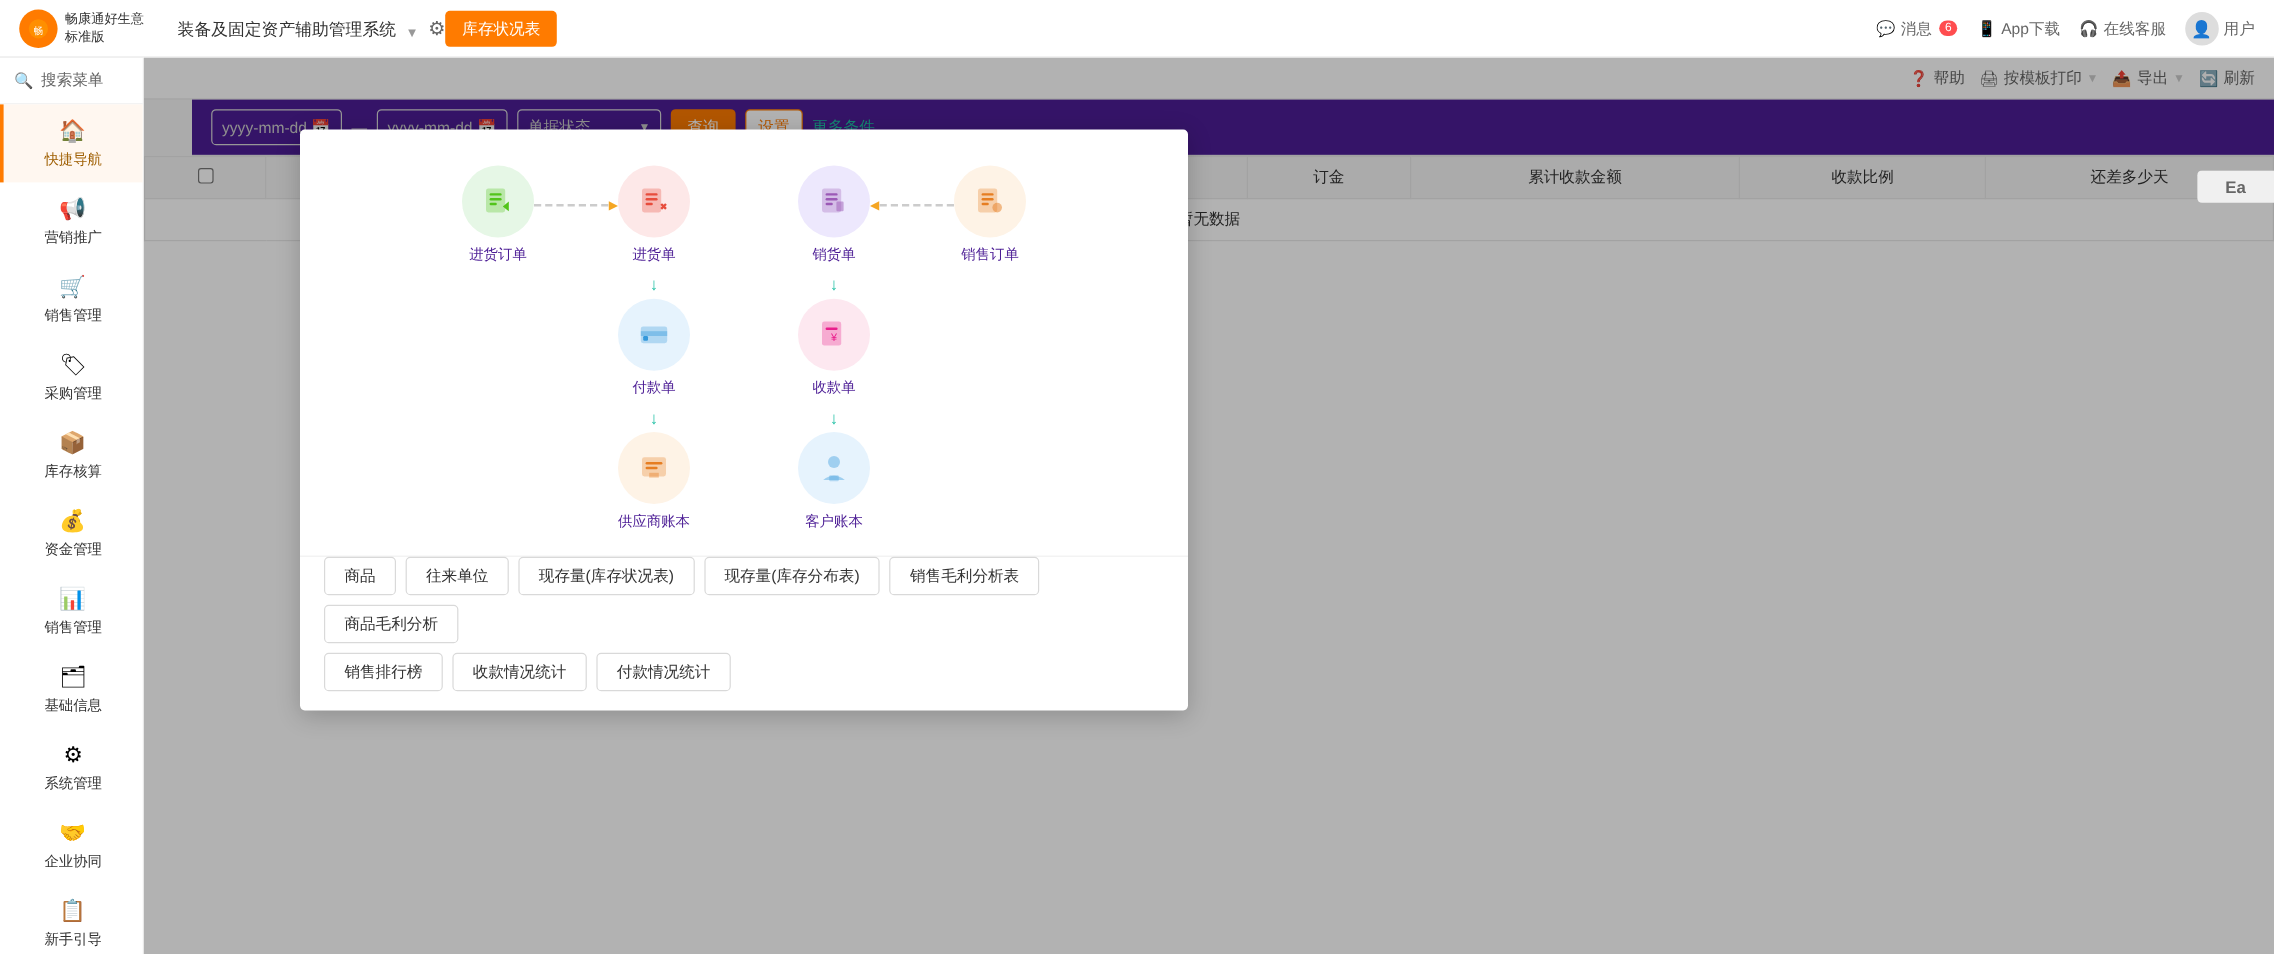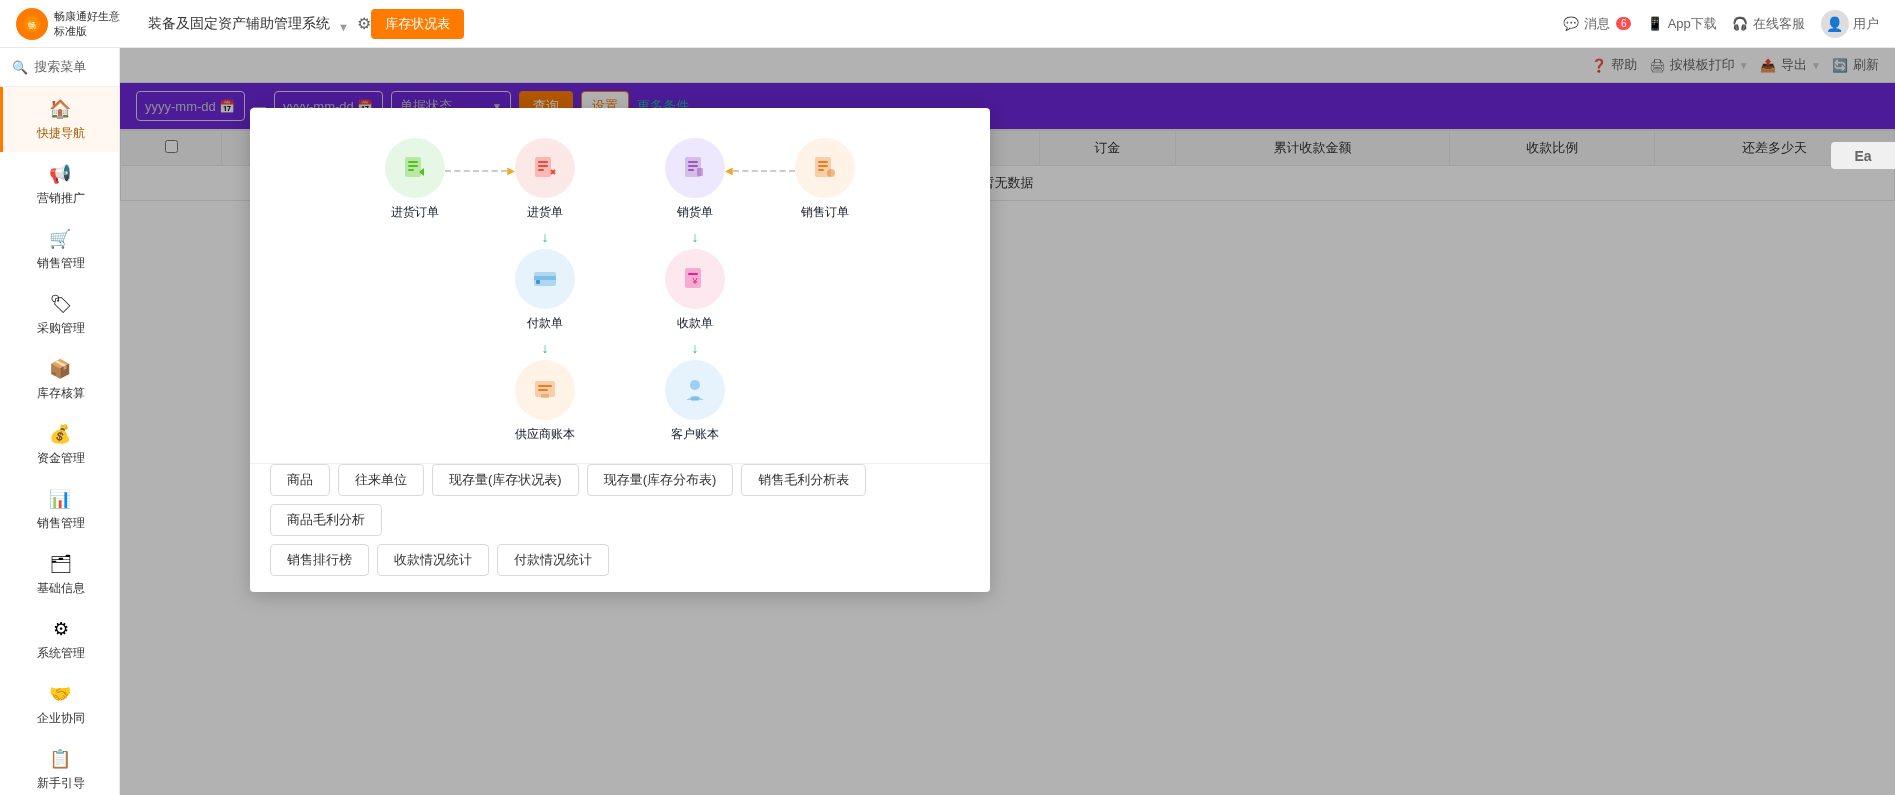--- a/index.html
+++ b/index.html
@@ -197,24 +197,25 @@
       color: #666;
       font-size: 13px;
       cursor: pointer;
     }
 
     
     .filter-bar {
       display: flex;
       align-items: center;
       padding: 8px 16px;
-      background: #6d28d9;
+      background: #4c1d95;
       border-bottom: 1px solid #e8e8e8;
       gap: 8px;
       flex-wrap: wrap;
+      margin-left: 40px;
     }
     .filter-input {
       border: 1px solid #d9d9d9;
       border-radius: 4px;
       padding: 4px 8px;
       font-size: 13px;
       height: 30px;
       color: #999;
       display: flex;
       align-items: center;
@@ -338,21 +339,21 @@
     }
     .flow-circle.green { background: #e6f7e6; color: #52c41a; }
     .flow-circle.red { background: #fde8e8; color: #e74c3c; }
     .flow-circle.purple { background: #ede8fd; color: #9b59b6; }
     .flow-circle.orange { background: #fef3e6; color: #e67e22; }
     .flow-circle.blue { background: #e6f3fd; color: #3498db; }
     .flow-circle.pink { background: #fde8f0; color: #e91e8c; }
 
     .flow-label {
       font-size: 12px;
-      color: #0f172a;
+      color: #4c1d95;
       text-align: left;
     }
 
     
     .functions-section {
       padding: 0 20px 16px;
       border-top: 1px solid #f0f0f0;
     }
     .functions-title {
       font-size: 13px;

